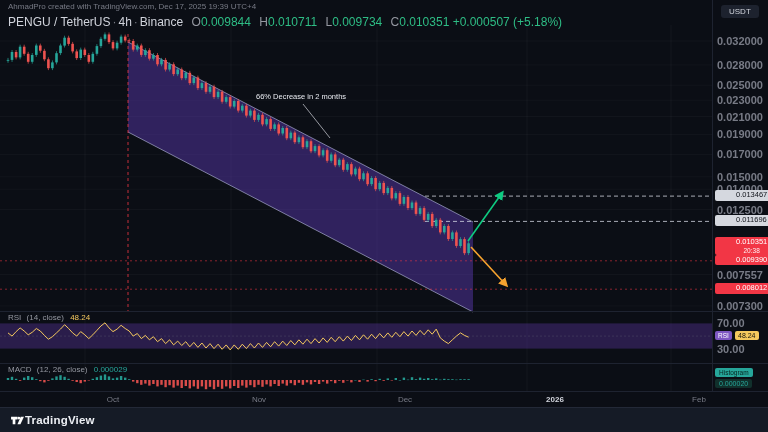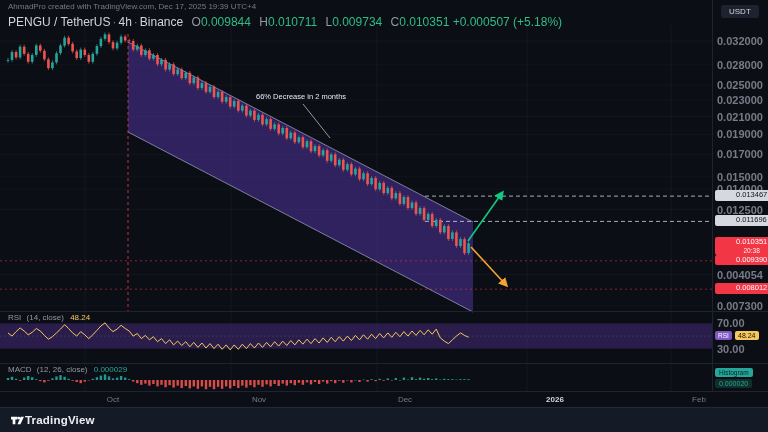--- a/index.html
+++ b/index.html
@@ -453,21 +453,21 @@
   <div class="tick" style="top: 41px;">0.032000</div>
       <div class="tick" style="top: 64.9px;">0.028000</div>
       <div class="tick" style="top: 85.2px;">0.025000</div>
       <div class="tick" style="top: 100.2px;">0.023000</div>
       <div class="tick" style="top: 116.5px;">0.021000</div>
       <div class="tick" style="top: 134.4px;">0.019000</div>
       <div class="tick" style="top: 154.4px;">0.017000</div>
       <div class="tick" style="top: 176.8px;">0.015000</div>
       <div class="tick" style="top: 189.2px;">0.014000</div>
       <div class="tick" style="top: 209.5px;">0.012500</div>
-      <div class="tick" style="top: 274.5px;">0.004054</div>
+      <div class="tick" style="top: 274.5px;">0.007557</div>
       <div class="tick" style="top: 305.9px;">0.007300</div>
       <div class="pbadge light" style="top: 190.1px;">0.013467</div>
       <div class="pbadge light" style="top: 215.4px;">0.011696</div>
       <div class="pbadge red" style="top: 237.3px;">0.010351<div class="cd">20:38</div></div>
       <div class="pbadge red" style="top: 254.8px;">0.009390</div>
       <div class="pbadge red" style="top: 283.2px;">0.008012</div>
       <div class="tick" style="top: 323.4px;">70.00</div>
       <div class="tick" style="top: 348.6px;">30.00</div>
     </div>
 

